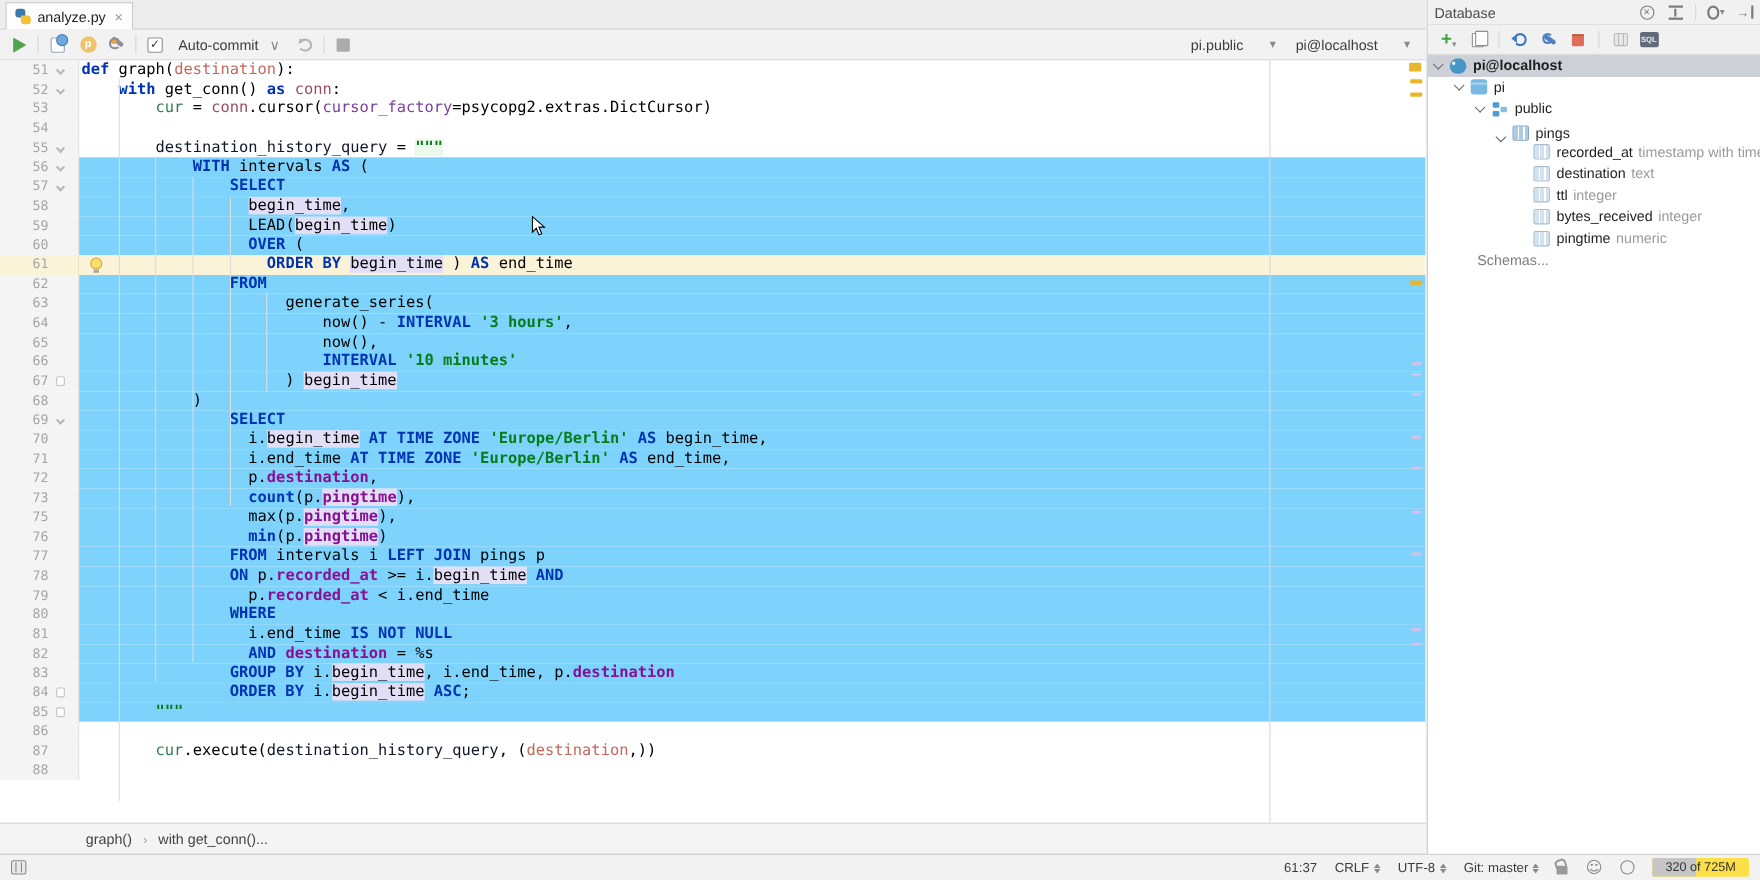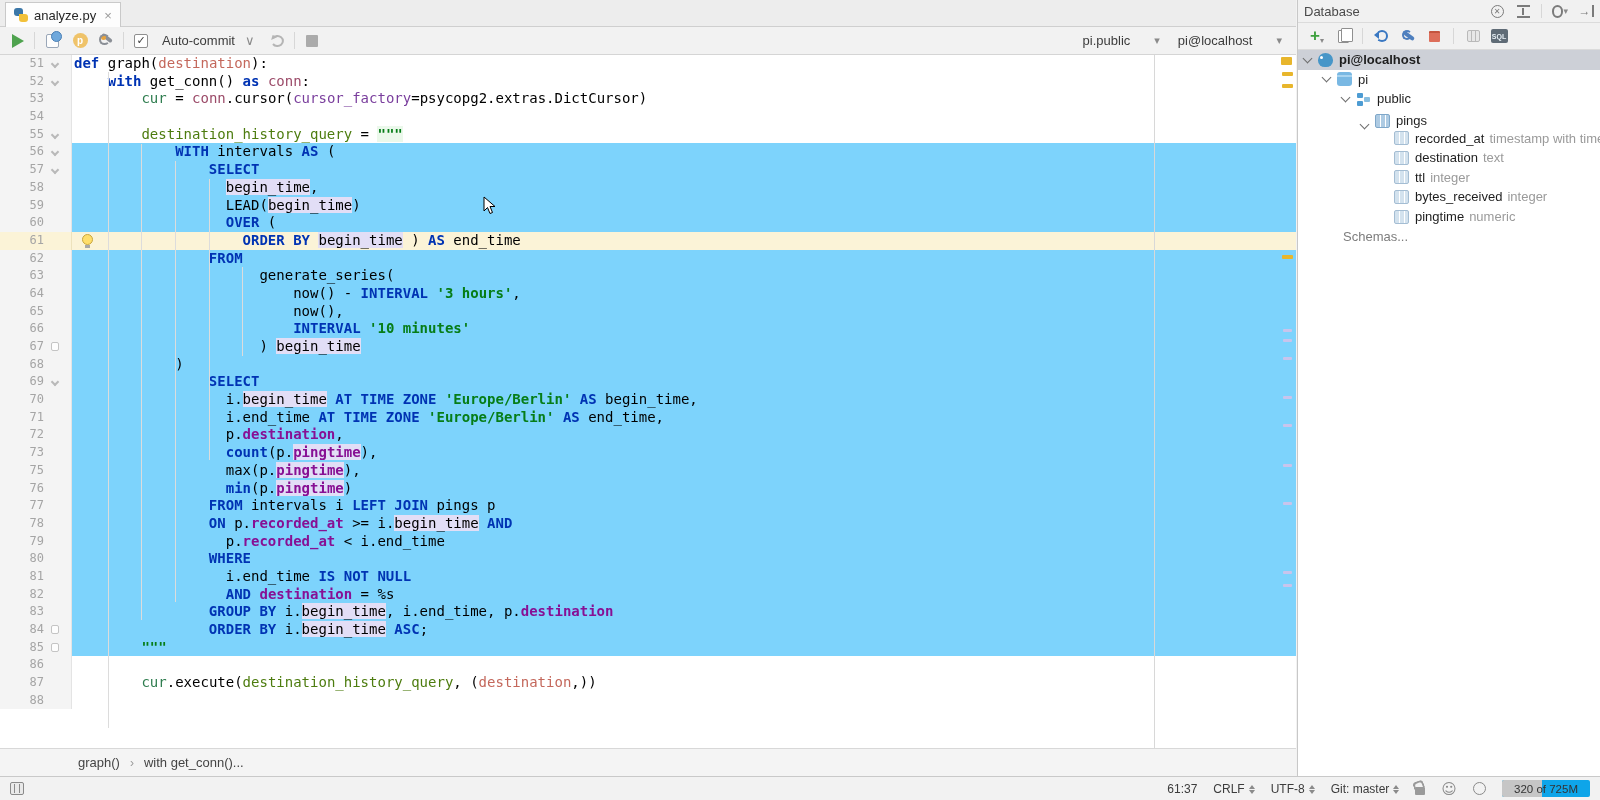--- a/index.html
+++ b/index.html
@@ -60,21 +60,21 @@
   .tk-s{color:#067D17;font-weight:bold;}
   .tk-sq{color:#067D17;font-weight:bold;background:#EBF8EB;}
   .tk-f{}
   .tk-col{color:#871094;font-weight:bold;}
   .tk-hl{background:#E2DEF6;}
   .tk-colhl{color:#871094;font-weight:bold;background:#E2DEF6;}
   .tk-n{color:#1750EB;}
   .tk-v1{color:#C4685C;}
   .tk-v2{color:#9B4A68;}
   .tk-v3{color:#2F7D4F;}
-  .tk-v4{color:#4d7c0f;}
+  .tk-v4{color:#0f172a;}
   .tk-v5{color:#B15A29;}
   .tk-v6{color:#7A3E9D;}
   .iguide{position:absolute;width:1px;background:#DCDCDC;}
   #margin-guide{left:1154px;top:55px;width:1px;height:693px;background:#D8D8D8;}
 
   
   .stripe-y{position:absolute;left:1282px;width:11px;background:#E8B62C;border-radius:1px;}
   .stripe-l{position:absolute;left:1283px;width:9px;height:3px;background:#C9C4EC;border-radius:1px;}
 
   
@@ -91,21 +91,21 @@
   .updown .u{border-bottom:4px solid #8A8A8A;margin-bottom:1px;}
   .updown .d{border-top:4px solid #8A8A8A;}
   .switcher{width:14px;height:13px;border:1px solid #8A8A8A;border-radius:2px;position:relative;background:#E9E9E9;}
   .switcher::before{content:"";position:absolute;left:3px;top:1px;bottom:1px;width:1px;background:#8A8A8A;}
   .switcher::after{content:"";position:absolute;right:3px;top:1px;bottom:1px;width:1px;background:#8A8A8A;}
   .lock{position:relative;width:10px;height:8px;background:#9A9A9A;border-radius:1px;margin-top:5px;}
   .lock::before{content:"";position:absolute;left:-2px;top:-6px;width:7px;height:6px;border:2px solid #9A9A9A;
     border-bottom:none;border-radius:4px 4px 0 0;transform:rotate(-20deg);}
   .face{color:#8A8A8A;font-size:15px;font-family:"DejaVu Sans",sans-serif;}
   .bubble{width:13px;height:13px;border:1.5px solid #8A8A8A;border-radius:50%;}
-  .mem{position:relative;width:88px;height:17px;background:#0ea5e9;border-radius:2px;overflow:hidden;
+  .mem{position:relative;width:88px;height:17px;background:#fde047;border-radius:2px;overflow:hidden;
     display:flex;align-items:center;justify-content:center;}
   .mem .fill{position:absolute;left:0;top:0;bottom:0;width:40px;background:#C6C6C6;}
   .mem span{position:relative;font-size:11.5px;color:#333;}
 
   
   #dbpanel{left:1297px;top:0;width:303px;height:776px;background:#FFF;border-left:1px solid #C8C8C8;}
   #db-header{height:23px;background:#F1F1F1;border-bottom:1px solid #DBDBDB;display:flex;align-items:center;
     padding:0 6px;font-size:13px;color:#4A4A4A;}
   #db-header-icons{margin-left:auto;display:flex;align-items:center;gap:10px;}
   .hicon{width:16px;height:16px;display:flex;align-items:center;justify-content:center;color:#7B7B7B;}

